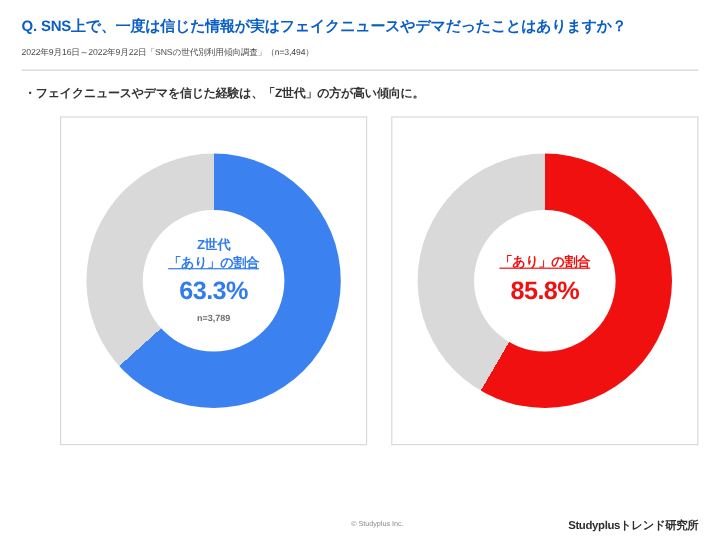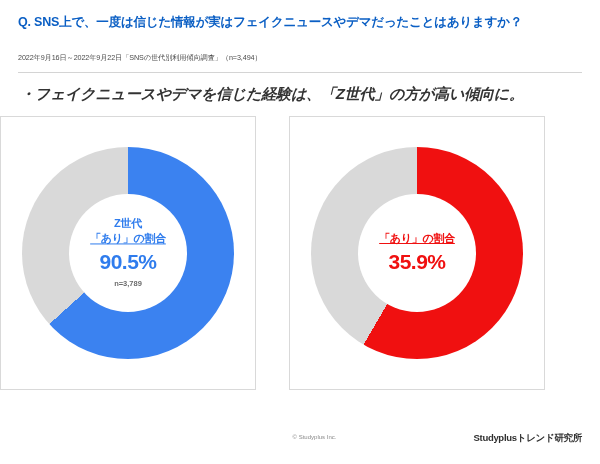--- a/index.html
+++ b/index.html
@@ -28,47 +28,48 @@
   }
   .q-title {
     font-size: 12.5px;
     font-weight: bold;
     color: #0b5fc4;
     letter-spacing: -0.2px;
     line-height: 1.3;
     white-space: nowrap;
   }
   .q-sub {
-    margin-top: 23px;
+    margin-top: 9px;
     font-size: 7.2px;
     color: #4a4a4a;
     letter-spacing: -0.1px;
     white-space: nowrap;
   }
   .rule {
     margin: 9px 18px 0 18px;
     height: 1px;
     background: #d4d4d4;
   }
 
   
   .lead {
     margin: 12px 0 0 20px;
-    font-size: 15px;
+    font-size: 10px;
     font-weight: bold;
     color: #333333;
     letter-spacing: -0.2px;
-    font-style: italic;
   }
 
   
   .panels {
     margin-top: 12px;
     display: flex;
-    gap: 33px;
+    justify-content: center;
+    gap: 20px;
+    margin-left: 32px;
   }
   .panel {
     width: 254px;
     height: 272px;
     border: 1px solid #d9d9d9;
     background: #ffffff;
     position: relative;
     display: flex;
     align-items: center;
     justify-content: center;
@@ -172,33 +173,33 @@
 
   <div class="panels">
 
     <div class="panel">
       <div class="donut-wrap">
         <div class="donut" id="donut-0" style="background: conic-gradient(rgb(59, 130, 240) 0deg, rgb(59, 130, 240) 227.88deg, rgb(217, 217, 217) 227.88deg, rgb(217, 217, 217) 360deg);"></div>
         <div class="donut-hole"></div>
         <div class="center-text">
           <div class="gen-label blue-text">Z世代</div>
           <div class="ari-label blue-text">「あり」の割合</div>
-          <div class="pct blue-text">90.5%</div>
+          <div class="pct blue-text">63.3%</div>
           <div class="nval">n=3,789</div>
         </div>
       </div>
     </div>
 
     <div class="panel">
       <div class="donut-wrap">
         <div class="donut" id="donut-1" style="background: conic-gradient(rgb(240, 16, 16) 0deg, rgb(240, 16, 16) 210.24deg, rgb(217, 217, 217) 210.24deg, rgb(217, 217, 217) 360deg);"></div>
         <div class="donut-hole"></div>
         <div class="center-text">
           <div class="ari-label red-text">「あり」の割合</div>
-          <div class="pct red-text">35.9%</div>
+          <div class="pct red-text">85.8%</div>
         </div>
       </div>
     </div>
 
   </div>
 
   <div class="footer">
     <div class="copyright">© Studyplus Inc.</div>
     <div class="brand">Studyplusトレンド研究所</div>
   </div>

